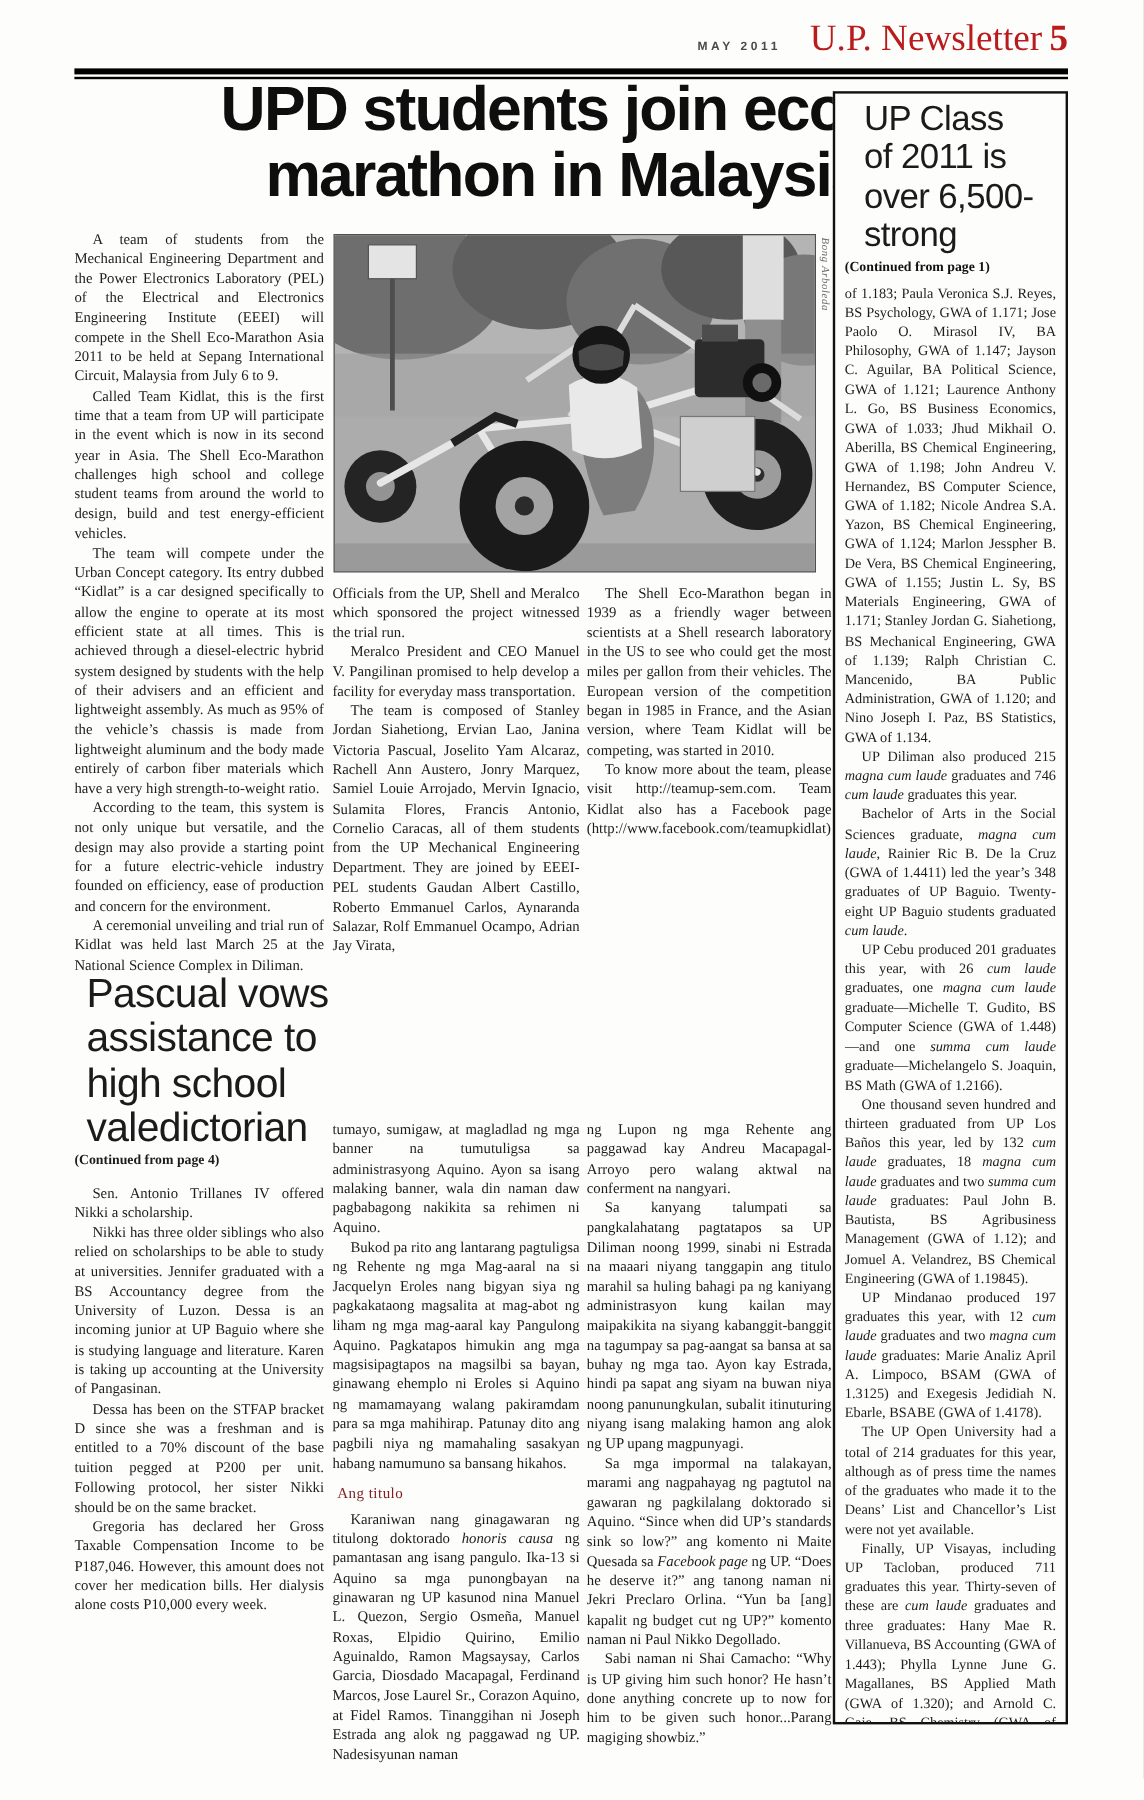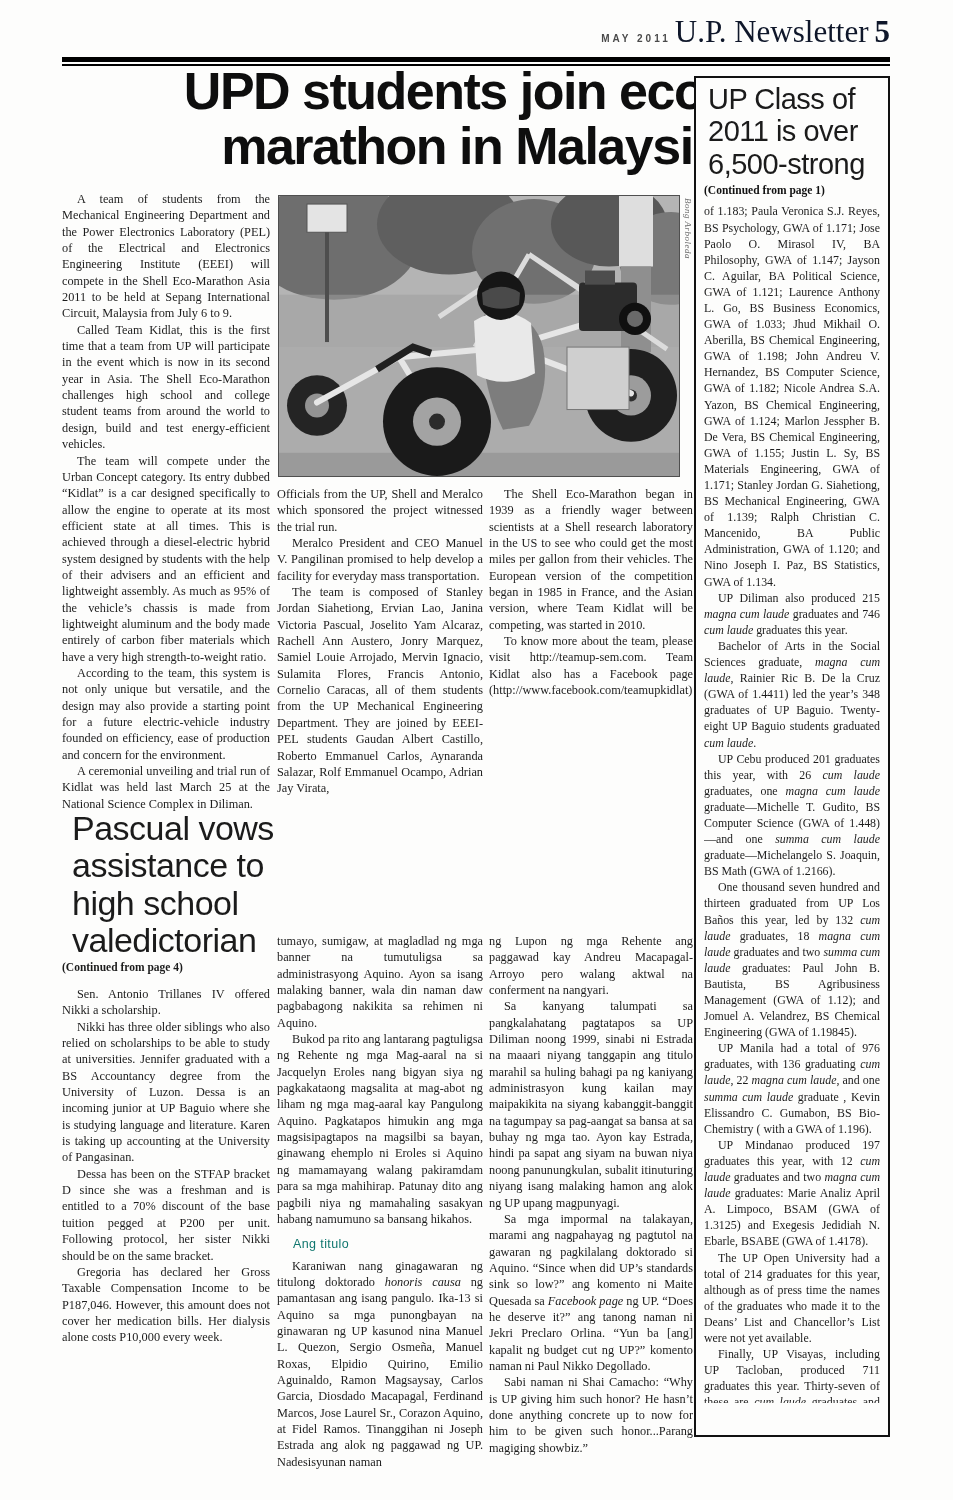--- a/index.html
+++ b/index.html
@@ -1,24 +1,24 @@
 <!DOCTYPE html>
 <html><head>
 <meta charset="utf-8">
 <style>
   html,body{margin:0;padding:0;background:#d9d9d9;}
   .page{position:relative;width:953px;height:1500px;margin:0 auto;background:#fdfdfc;
         font-family:"Liberation Serif",serif;color:#1c1c1c;overflow:hidden;}
 
   
   .masthead{position:absolute;left:62px;top:14px;width:828px;display:flex;
-            justify-content:flex-end;align-items:baseline;gap:4px;}
+            justify-content:flex-end;align-items:baseline;gap:24px;}
   .issue-date{font-family:"Liberation Sans",sans-serif;font-size:10px;font-weight:bold;
               letter-spacing:3px;color:#4a4a4a;}
-  .nameplate{font-size:31px;color:#0f172a;white-space:nowrap;}
+  .nameplate{font-size:31px;color:#b91c1c;white-space:nowrap;}
   .nameplate .pgnum{font-weight:bold;margin-left:6px;}
   .rule{position:absolute;left:62px;top:57px;width:828px;border-top:5px solid #000;}
   .rule::after{content:"";display:block;margin-top:2px;height:2px;background:#000;}
 
   
   .lead-headline{position:absolute;left:60px;top:64px;width:660px;margin:0;
      font-family:"Liberation Sans",sans-serif;font-weight:bold;font-size:52px;
      line-height:1.06;letter-spacing:-1.5px;color:#0e0e0e;text-align:right;}
 
   
@@ -33,21 +33,21 @@
   .flow p{margin:0;text-indent:15px;}
   .flow p.noindent{text-indent:0;}
   .body-text{font-size:12.3px;line-height:16.35px;}
   #lead-col-1{left:62px;top:191px;width:208px;height:620px;}
   #lead-col-2{left:277px;top:486px;width:206px;height:326px;}
   #lead-col-3{left:489px;top:486px;width:204px;height:326px;}
 
   
   .sidebar{position:absolute;left:694px;top:76px;width:196px;height:1361px;
      box-sizing:border-box;border:2px solid #111;padding:5px 8px 8px;background:#fdfdfc;}
-  .sidebar-headline{margin:0 4px 4px;font-family:"Liberation Sans",sans-serif;font-weight:400;
+  .sidebar-headline{margin:0 16px 4px;font-family:"Liberation Sans",sans-serif;font-weight:400;
      font-size:29px;line-height:1.12;letter-spacing:-.5px;color:#1b1b1b;}
   .cont-tag{font-size:11.5px;font-weight:bold;color:#111;margin:0 0 7px;}
   .sidebar-flow{position:static;text-align:justify;overflow:hidden;height:1200px;
      font-size:11.9px;line-height:16.1px;}
   .sidebar-flow p{margin:0;text-indent:14px;}
   .sidebar-flow p.noindent{text-indent:0;}
 
   
   .pascual-headline{position:absolute;left:72px;top:810px;width:224px;margin:0;
      font-family:"Liberation Sans",sans-serif;font-weight:400;font-size:34px;
@@ -57,22 +57,22 @@
 
   
   .pnoy-headline{position:absolute;left:276px;top:806px;width:432px;margin:0;
      font-family:"Liberation Sans",sans-serif;font-weight:400;font-size:33px;
      line-height:1.12;letter-spacing:-.5px;color:#1b1b1b;}
   .cont-inline{font-family:"Liberation Serif",serif;font-size:11.5px;font-weight:bold;
      letter-spacing:0;white-space:nowrap;}
   #pnoy-col-1{left:277px;top:933px;width:206px;height:540px;}
   #pnoy-col-2{left:489px;top:933px;width:204px;height:540px;}
 
-  .subhead{font-family:Liberation Sans, sans-serif;font-weight:400;font-size:12.5px;
-     letter-spacing:.4px;margin:9px 16px 5px;text-indent:0;color:#0f766e;text-align:left;}
+  .subhead{font-family:Liberation Serif, serif;font-weight:400;font-size:12.5px;
+     letter-spacing:.4px;margin:9px 4px 5px;text-indent:0;color:#7f1d1d;text-align:left;}
 </style>
 </head>
 <body>
 
 <div class="page">
 
   <header class="masthead">
     <span class="issue-date">MAY 2011</span>
     <span class="nameplate"><span>U.P. Newsletter</span><span class="pgnum">5</span></span>
   </header>
@@ -147,21 +147,20 @@
 
   <aside class="sidebar">
     <h2 class="sidebar-headline">UP Class of 2011 is over 6,500-strong</h2>
     <div class="cont-tag">(Continued from page 1)</div>
     <div class="sidebar-flow">
         <p class="noindent">of 1.183; Paula Veronica S.J. Reyes, BS Psychology, GWA of 1.171; Jose Paolo O. Mirasol IV, BA Philosophy, GWA of 1.147; Jayson C. Aguilar, BA Political Science, GWA of 1.121; Laurence Anthony L. Go, BS Business Economics, GWA of 1.033; Jhud Mikhail O. Aberilla, BS Chemical Engineering, GWA of 1.198; John Andreu V. Hernandez, BS Computer Science, GWA of 1.182; Nicole Andrea S.A. Yazon, BS Chemical Engineering, GWA of 1.124; Marlon Jesspher B. De Vera, BS Chemical Engineering, GWA of 1.155; Justin L. Sy, BS Materials Engineering, GWA of 1.171; Stanley Jordan G. Siahetiong, BS Mechanical Engineering, GWA of 1.139; Ralph Christian C. Mancenido, BA Public Administration, GWA of 1.120; and Nino Joseph I. Paz, BS Statistics, GWA of 1.134.</p>
         <p class="">UP Diliman also produced 215 <i>magna cum laude</i> graduates and 746 <i>cum laude</i> graduates this year.</p>
         <p class="">Bachelor of Arts in the Social Sciences graduate, <i>magna cum laude</i>, Rainier Ric B. De la Cruz (GWA of 1.4411) led the year’s 348 graduates of UP Baguio. Twenty-eight UP Baguio students graduated <i>cum laude</i>.</p>
         <p class="">UP Cebu produced 201 graduates this year, with 26 <i>cum laude</i> graduates, one <i>magna cum laude</i> graduate—Michelle T. Gudito, BS Computer Science (GWA of 1.448)—and one <i>summa cum laude</i> graduate—Michelangelo S. Joaquin, BS Math (GWA of 1.2166).</p>
         <p class="">One thousand seven hundred and thirteen graduated from UP Los Baños this year, led by 132 <i>cum laude</i> graduates, 18 <i>magna cum laude</i> graduates and two <i>summa cum laude</i> graduates: Paul John B. Bautista, BS Agribusiness Management (GWA of 1.12); and Jomuel A. Velandrez, BS Chemical Engineering (GWA of 1.19845).</p>
-        <p class="">UP Manila had a total of 976 graduates, with 136 graduating <i>cum laude</i>, 22 <i>magna cum laude</i>, and one <i>summa cum laude</i> graduate , Kevin Elissandro C. Gumabon, BS Bio-Chemistry ( with a GWA of 1.196).</p>
         <p class="">UP Mindanao produced 197 graduates this year, with 12 <i>cum laude</i> graduates and two <i>magna cum laude</i> graduates: Marie Analiz April A. Limpoco, BSAM (GWA of 1.3125) and Exegesis Jedidiah N. Ebarle, BSABE (GWA of 1.4178).</p>
         <p class="">The UP Open University had a total of 214 graduates for this year, although as of press time the names of the graduates who made it to the Deans’ List and Chancellor’s List were not yet available.</p>
         <p class="">Finally, UP Visayas, including UP Tacloban, produced 711 graduates this year. Thirty-seven of these are <i>cum laude</i> graduates and three  graduates: Hany Mae R. Villanueva, BS Accounting (GWA of 1.443); Phylla Lynne June G. Magallanes, BS Applied Math (GWA of 1.320); and Arnold C. Gaje, BS Chemistry (GWA of 1.415).</p>
       </div>
   </aside>
 
   <h2 class="pascual-headline">Pascual vows assistance to high school valedictorian</h2>
   <div class="pascual-cont">(Continued from page 4)</div>
   <div id="pascual-body" class="flow body-text">
       <p class="">Sen. Antonio Trillanes IV offered Nikki a scholarship.</p>

